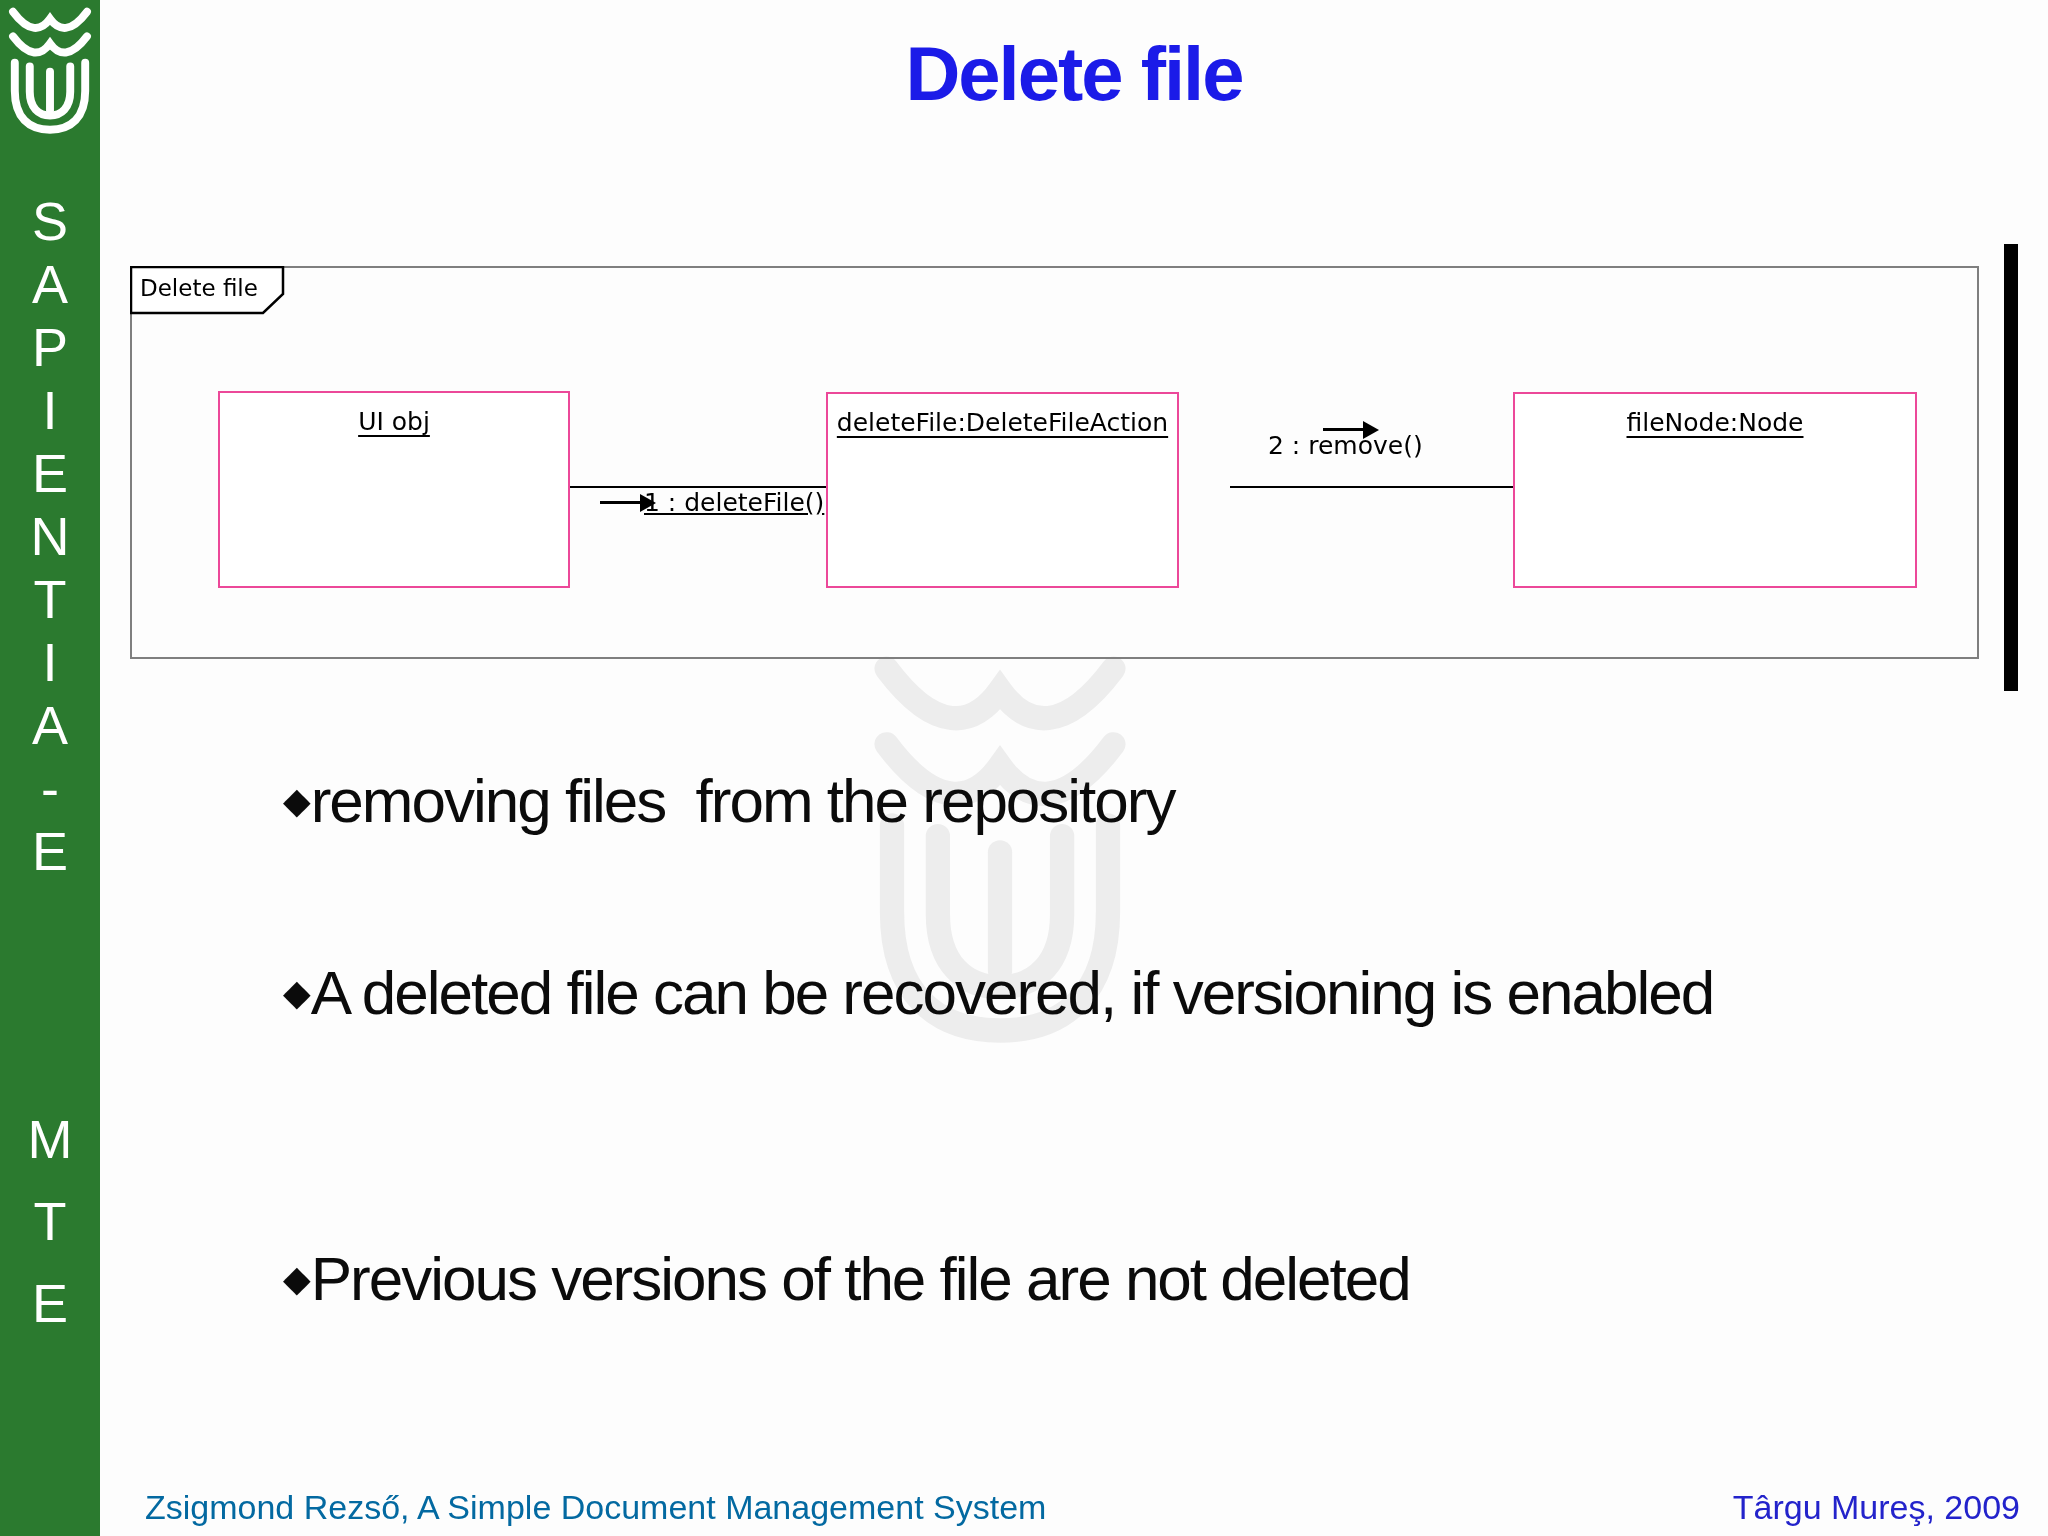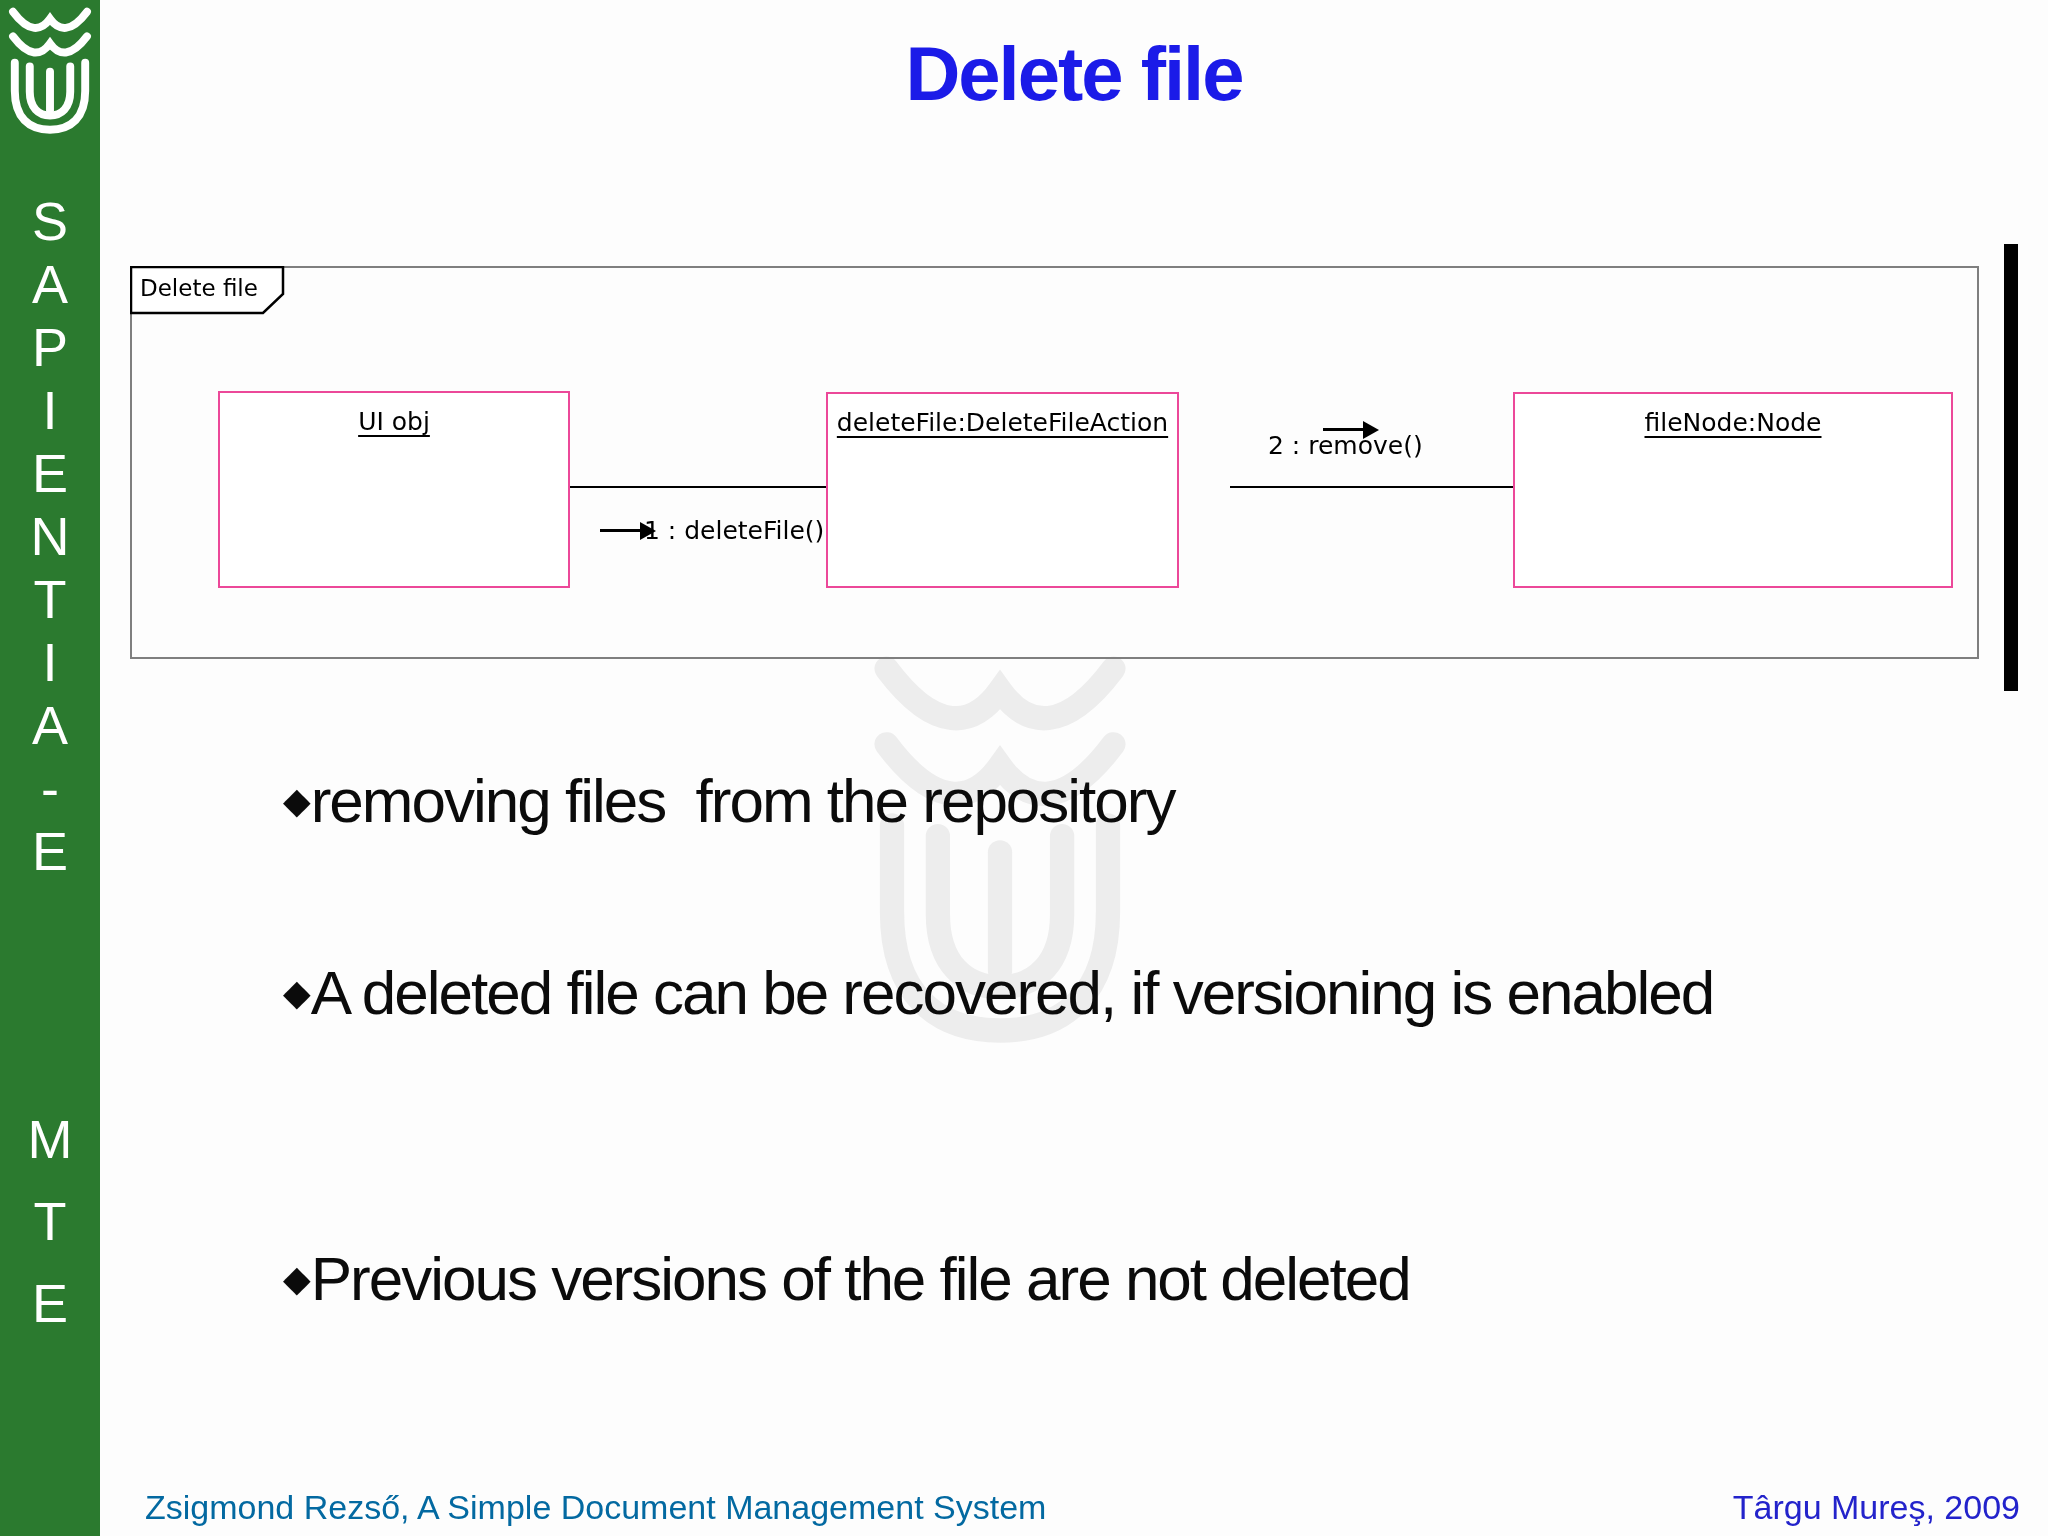--- a/index.html
+++ b/index.html
@@ -107,25 +107,25 @@
 
   <div class="link-line" style="left:570px;top:486px;width:307px;"></div>
   <div class="link-line" style="left:1230px;top:486px;width:283px;"></div>
 
   <div class="obj-box" style="left:218px;top:391px;width:352px;height:197px;">
     <span class="obj-label">UI obj</span>
   </div>
   <div class="obj-box" style="left:826px;top:392px;width:353px;height:196px;">
     <span class="obj-label">deleteFile:DeleteFileAction</span>
   </div>
-  <div class="obj-box" style="left:1513px;top:392px;width:440px;height:196px;">
+  <div class="obj-box" style="left:1513px;top:392px;width:404px;height:196px;">
     <span class="obj-label">fileNode:Node</span>
   </div>
 
-  <div class="msg" style="left:600px;top:516px;">
+  <div class="msg" style="left:600px;top:488px;text-decoration:underline;">
     <span class="msg-arrow"></span>
     <span>1 : deleteFile()</span>
   </div>
   <div class="msg" style="left:1268px;top:428px;flex-direction:column;">
     <span class="msg-arrow"></span>
     <span>2 : remove()</span>
   </div>
 
   <div class="black-bar"></div>
 

